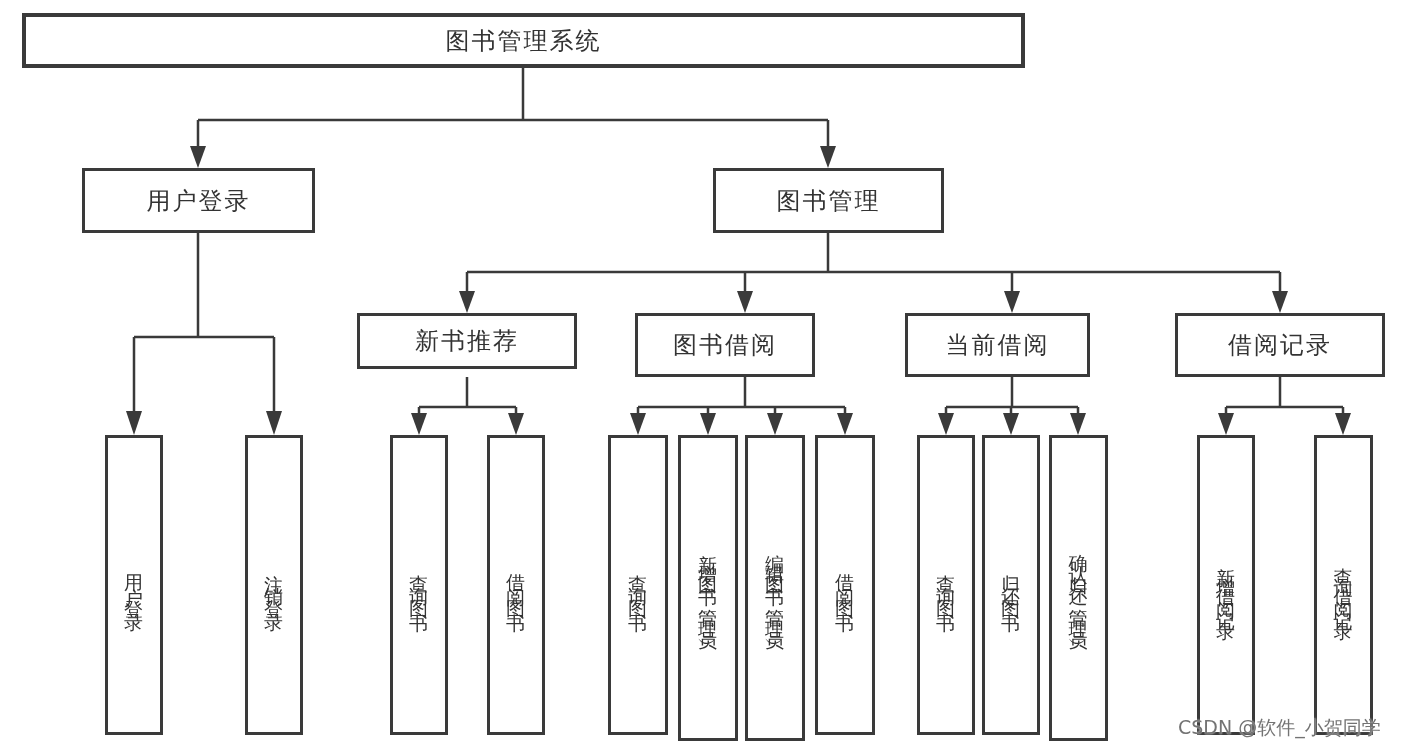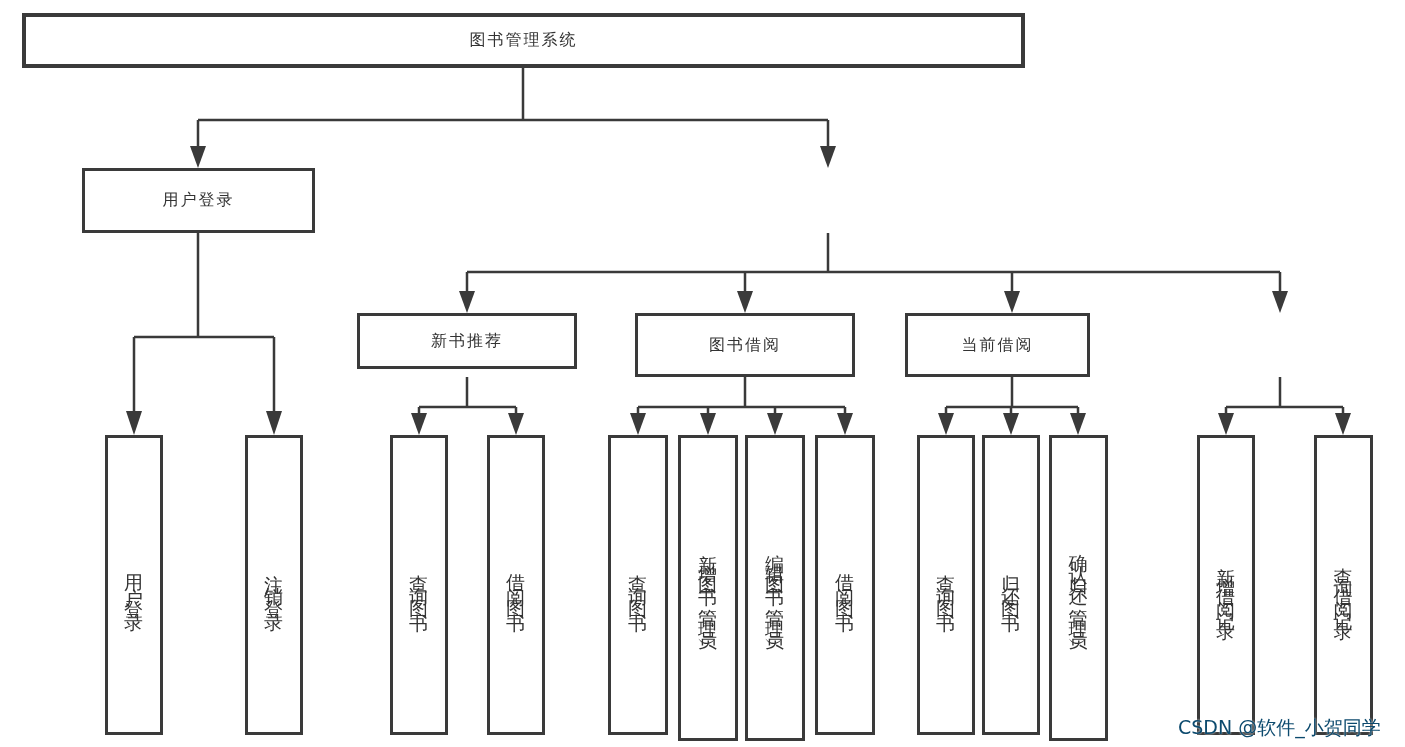--- a/index.html
+++ b/index.html
@@ -5,45 +5,45 @@
   html,body{margin:0;padding:0;background:#ffffff;}
   .stage{
     position:relative;width:1405px;height:747px;background:#ffffff;overflow:hidden;
     font-family:"DejaVu Sans",sans-serif;color:#333333;
   }
   .wires{position:absolute;left:0;top:0;width:1405px;height:747px;}
   .node{
     position:absolute;box-sizing:border-box;background:#ffffff;
     border:3px solid #3a3a3a;display:flex;align-items:center;justify-content:center;
   }
-  .hlabel{font-size:16px;letter-spacing:2px;white-space:nowrap;text-align:right;}
+  .hlabel{font-size:24px;letter-spacing:2px;white-space:nowrap;text-align:right;}
   .root{left:22px;top:13px;width:1003px;height:55px;border-width:4px;}
   .l2a{left:82px;top:168px;width:233px;height:65px;}
   .l2b{left:713px;top:168px;width:231px;height:65px;}
   .l3a{left:357px;top:313px;width:220px;height:56px;}
-  .l3b{left:635px;top:313px;width:220px;height:64px;}
+  .l3b{left:635px;top:313px;width:180px;height:64px;}
   .l3c{left:905px;top:313px;width:185px;height:64px;}
   .l3d{left:1175px;top:313px;width:210px;height:64px;}
   .leaf{width:58px;height:300px;top:435px;}
   .leaf .vlabel{
     writing-mode:vertical-rl;text-orientation:mixed;
     font-size:19px;line-height:1.2;letter-spacing:13px;
   }
   .leaf.long .vlabel{letter-spacing:11px;}
   .f1{left:105px;}  .f2{left:245px;}
   .f3{left:390px;}  .f4{left:487px;}
   .f5{left:608px;width:60px;}
   .f6{left:678px;width:60px;height:306px;}
   .f7{left:745px;width:60px;height:306px;}
   .f8{left:815px;width:60px;}
   .f9{left:917px;}  .f10{left:982px;}
   .f11{left:1049px;width:59px;height:306px;}
   .f12{left:1197px;} .f13{left:1314px;width:59px;}
   .watermark{
-    position:absolute;left:1178px;top:715px;font-size:19px;color:#0c4a6e;
+    position:absolute;left:1178px;top:715px;font-size:19px;color:#737373;
     white-space:nowrap;text-shadow:0 0 2px #ffffff;
   }
 </style>
 </head>
 <body>
 
 <div class="stage">
 
   <svg class="wires" viewBox="0 0 1405 747">
     <g stroke="#3a3a3a" stroke-width="2.5" fill="none">
@@ -78,29 +78,35 @@
     </g>
   </svg>
 
   <div class="node root">
     <span class="hlabel">图书管理系统</span>
   </div>
 
   <div class="node l2a">
     <span class="hlabel">用户登录</span>
   </div>
+  <div class="node l2b">
+    <span class="hlabel">图书管理</span>
+  </div>
 
   <div class="node l3a">
     <span class="hlabel">新书推荐</span>
   </div>
   <div class="node l3b">
     <span class="hlabel">图书借阅</span>
   </div>
   <div class="node l3c">
     <span class="hlabel">当前借阅</span>
+  </div>
+  <div class="node l3d">
+    <span class="hlabel">借阅记录</span>
   </div>
 
   <div class="node leaf f1">
     <span class="vlabel">用户登录</span>
   </div>
   <div class="node leaf f2">
     <span class="vlabel">注销登录</span>
   </div>
   <div class="node leaf f3">
     <span class="vlabel">查询图书</span>

